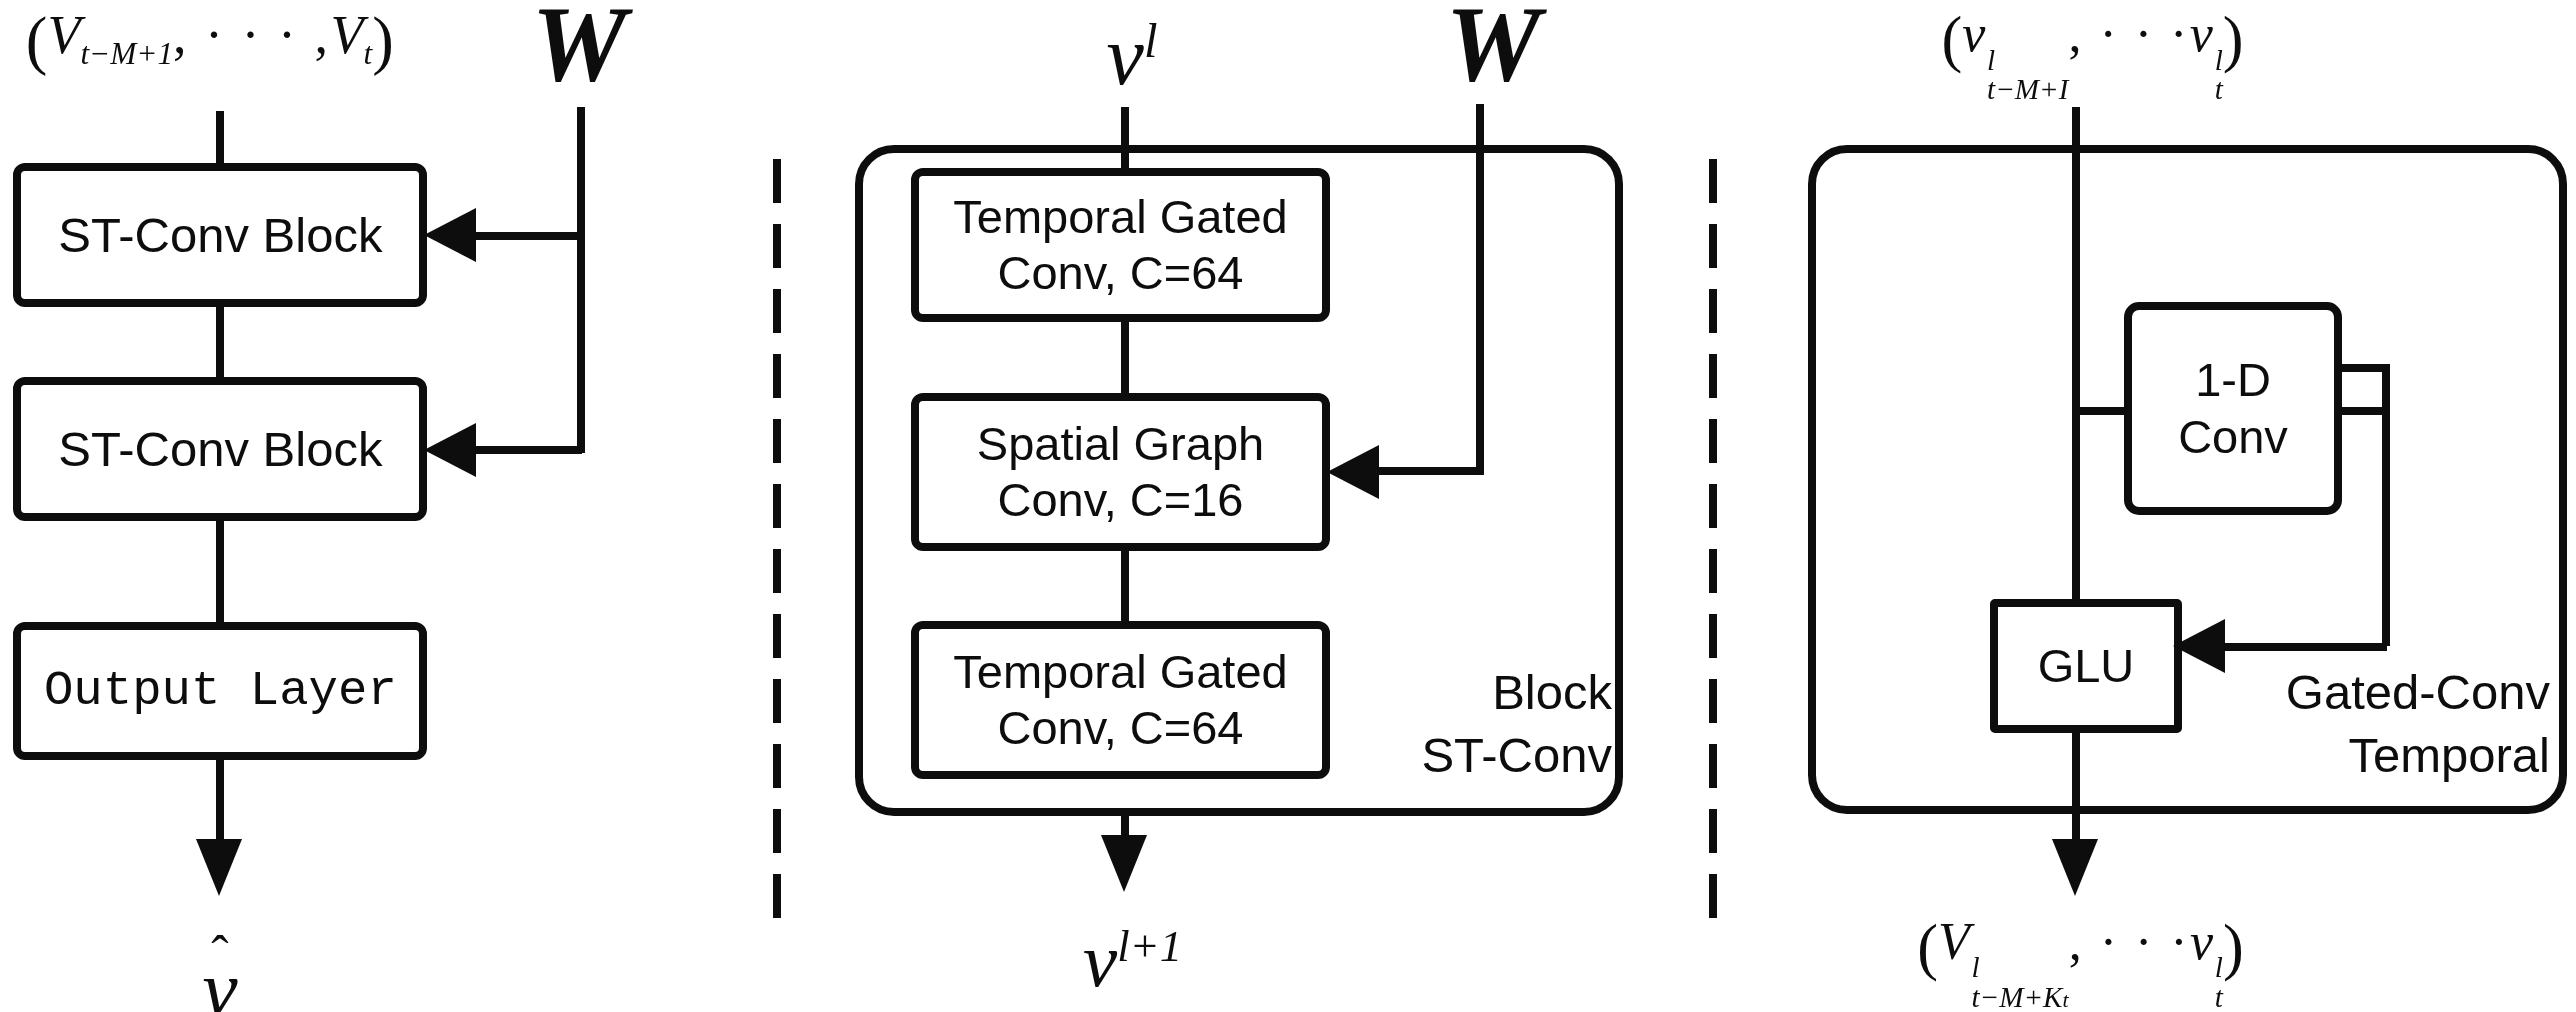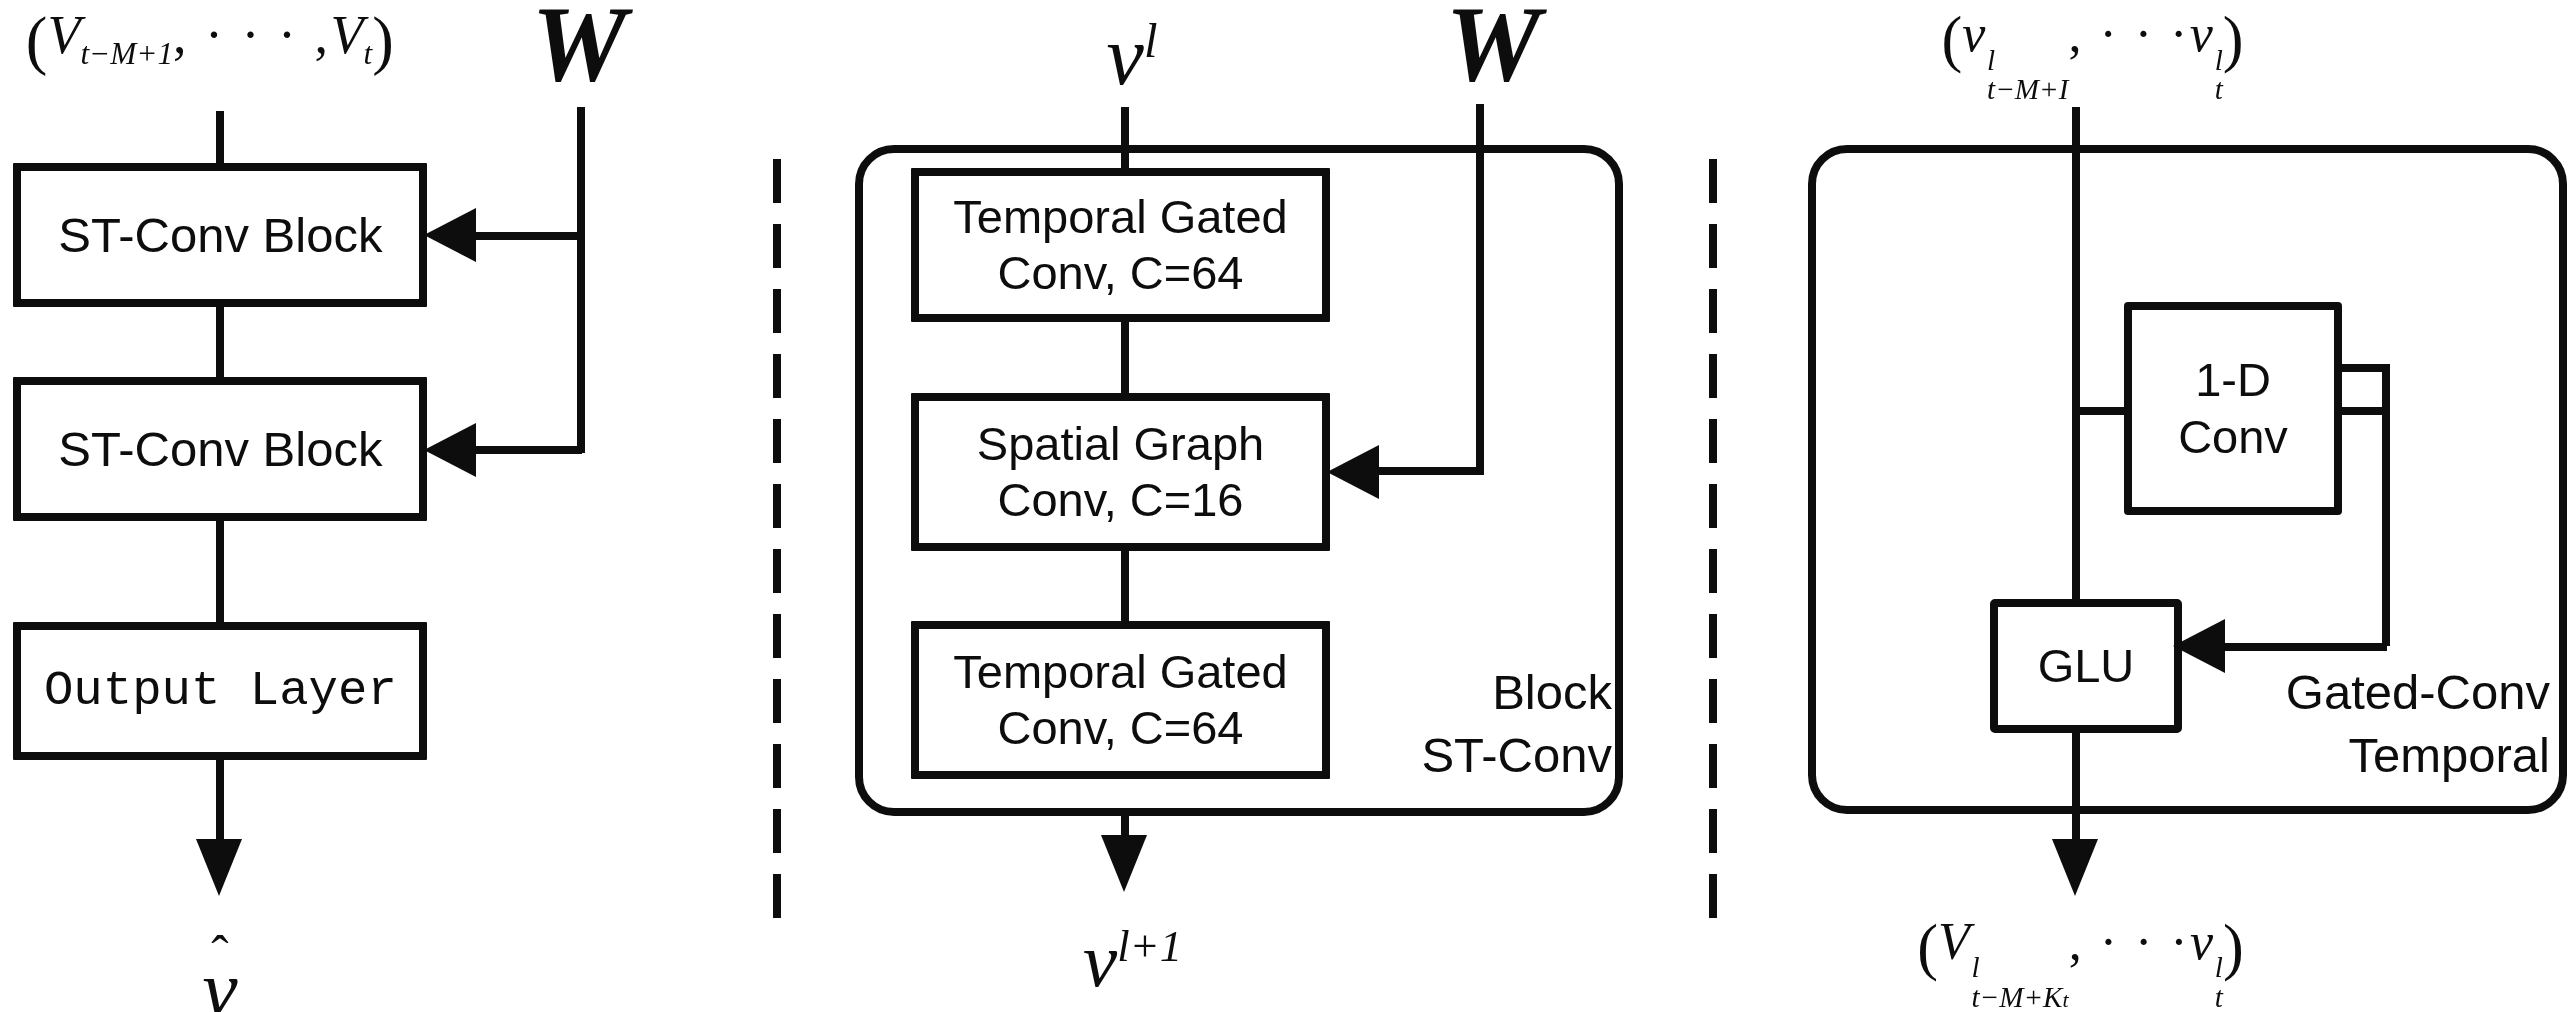--- a/index.html
+++ b/index.html
@@ -10,21 +10,21 @@
     height: 1012px;
     background: #ffffff;
     overflow: hidden;
   }
 
   
   .box {
     position: absolute;
     box-sizing: border-box;
     border: 8.4px solid var(--ink);
-    border-radius: 1px;
+    border-radius: 12px;
     background: #ffffff;
     display: flex;
     flex-direction: column;
     align-items: center;
     justify-content: center;
     text-align: center;
     font-family: "Liberation Sans", "DejaVu Sans", sans-serif;
     color: var(--ink);
     line-height: 1.2;
     z-index: 3;
@@ -128,21 +128,21 @@
   #m-line-out  { left: 1121px; top: 816px; width: 7.5px;  height: 23.5px; }
   #m-arr-out   { left: 1101px; top: 835px; }
   #m-out-label { left: 1040px; top: 916px; width: 185px; font-size: 77px; }
 
   #dash2       { left: 1709px; top: 159px; width: 8.4px; height: 768px; }
 
   
   #r-in-label  { left: 1862px; top: 3.4px;   width: 461px; font-size: 52px; }
   #r-container { left: 1808px; top: 145px; width: 759px; height: 669px; }
   #r-line-in   { left: 2072px; top: 107px; width: 7.5px;  height: 495px; }
-  #r-box1      { left: 2124px; top: 302px; width: 218px; height: 213px; font-size: 47px; border-radius: 4px; }
+  #r-box1      { left: 2124px; top: 302px; width: 218px; height: 213px; font-size: 47px; border-radius: 15px; }
   #r-br-line   { left: 2078px; top: 407px; width: 48px; height: 7.5px; }
   #r-tab-top   { left: 2340px; top: 364px; width: 49px; height: 7.5px; }
   #r-tab-bot   { left: 2340px; top: 407px; width: 49px; height: 7.5px; }
   #r-gate-v    { left: 2382px; top: 364px; width: 7.5px;  height: 282px; }
   #r-gate-line { left: 2218px; top: 643px; width: 169px; height: 7.5px; }
   #r-gate-arr  { left: 2173px; top: 619px; }
   #r-box2      { left: 1990px; top: 599px; width: 192px; height: 134px; font-size: 47px; border-radius: 5px; }
   #r-cont-label{ left: 2181px; top: 661px; width: 369px; font-size: 49px; text-align: right; }
   #r-line-out  { left: 2072px; top: 733px; width: 7.5px;  height: 111px; }
   #r-arr-out   { left: 2052px; top: 839px; }

